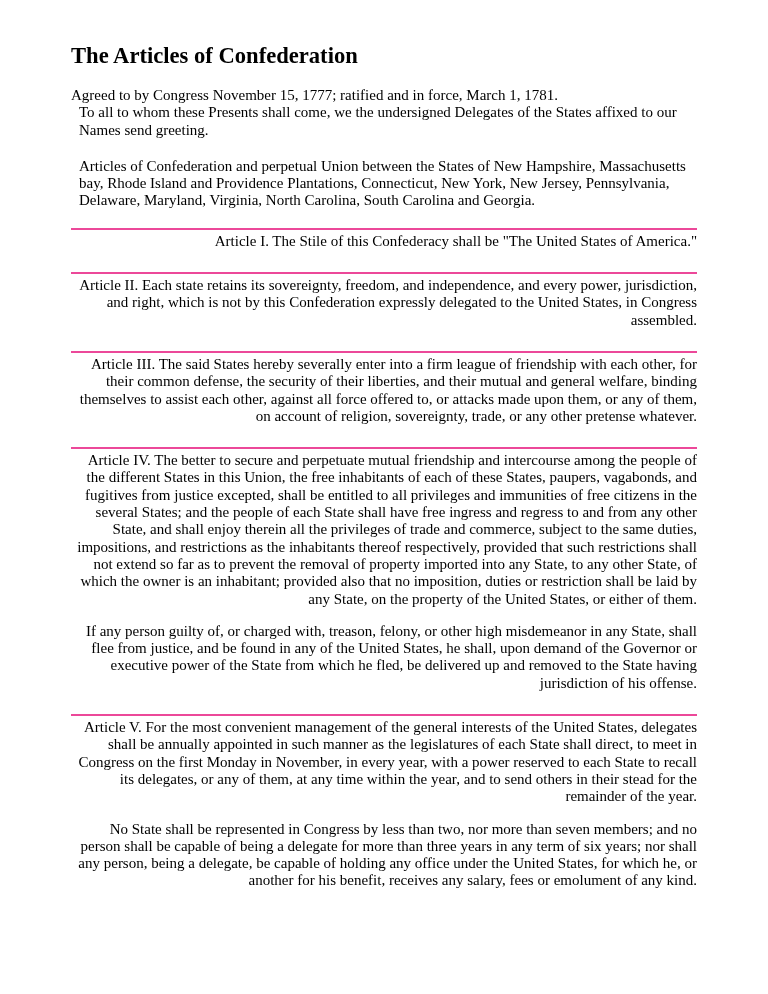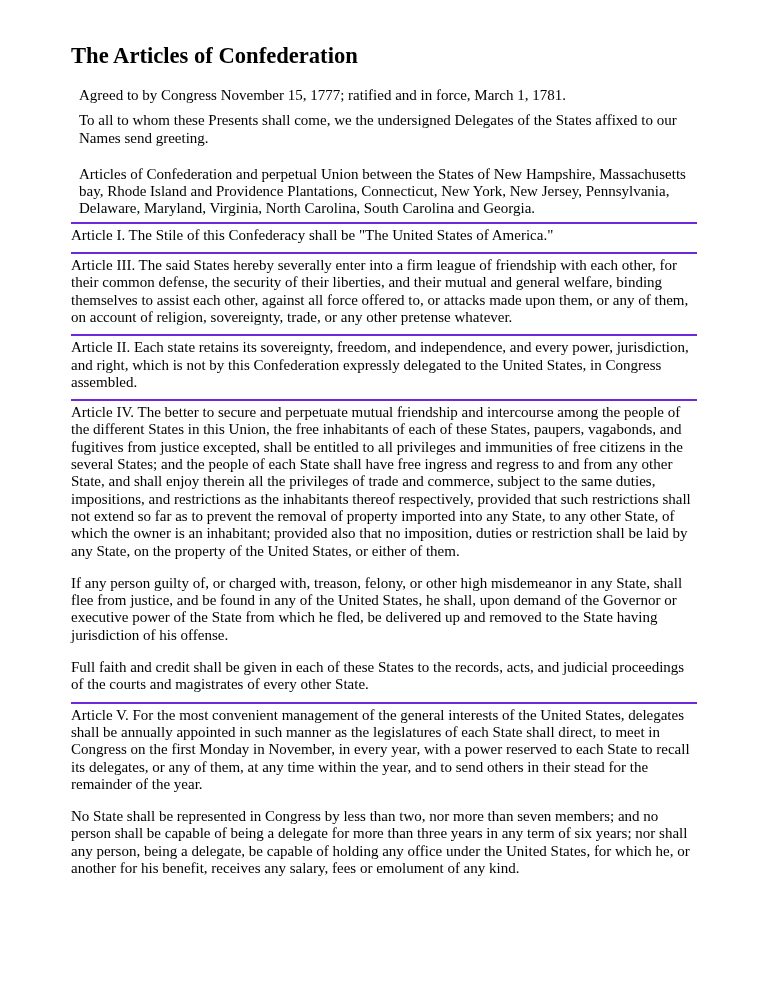--- a/index.html
+++ b/index.html
@@ -20,39 +20,40 @@
     line-height: 17.3px;
     color: #000000;
   }
   .doc-title {
     font-size: 22.6px;
     line-height: 26px;
     font-weight: bold;
     margin: 0 0 18px 0;
   }
   .subtitle {
-    margin: 8px;
+    margin: 0;
   }
   .section-heading {
     font-size: 17.6px;
     line-height: 20px;
     font-weight: bold;
     margin: 13px 0 20px 0;
   }
   .preamble-text p {
     margin: 19px 0 0 8px;
   }
   .preamble-text p:first-child {
     margin-top: 0;
   }
   .article-section {
-    margin: 4px 0 0 0;
-    border-top: 2px solid #6d28d9;
+    margin: 18px 0 0 0;
+    border-top: 2px solid #ec4899;
     box-shadow: 0 0 0 transparent;
     padding: 3px 0 4px 0;
+    text-align: right;
   }
   .article-section p {
     margin: 15px 0 0 0;
   }
   .article-section p:first-child {
     margin-top: 0;
   }
 </style>
 </head>
 <body>
@@ -67,31 +68,30 @@
   <div class="preamble-text">
     <p>To all to whom these Presents shall come, we the undersigned Delegates of the States affixed to our Names send greeting.</p>
     <p>Articles of Confederation and perpetual Union between the States of New Hampshire, Massachusetts bay, Rhode Island and Providence Plantations, Connecticut, New York, New Jersey, Pennsylvania, Delaware, Maryland, Virginia, North Carolina, South Carolina and Georgia.</p>
   </div>
 
   <div class="article-section">
     <p>Article I. The Stile of this Confederacy shall be "The United States of America."</p>
   </div>
 
   <div class="article-section">
-    <p>Article III. The said States hereby severally enter into a firm league of friendship with each other, for their common defense, the security of their liberties, and their mutual and general welfare, binding themselves to assist each other, against all force offered to, or attacks made upon them, or any of them, on account of religion, sovereignty, trade, or any other pretense whatever.</p>
+    <p>Article II. Each state retains its sovereignty, freedom, and independence, and every power, jurisdiction, and right, which is not by this Confederation expressly delegated to the United States, in Congress assembled.</p>
   </div>
 
   <div class="article-section">
-    <p>Article II. Each state retains its sovereignty, freedom, and independence, and every power, jurisdiction, and right, which is not by this Confederation expressly delegated to the United States, in Congress assembled.</p>
+    <p>Article III. The said States hereby severally enter into a firm league of friendship with each other, for their common defense, the security of their liberties, and their mutual and general welfare, binding themselves to assist each other, against all force offered to, or attacks made upon them, or any of them, on account of religion, sovereignty, trade, or any other pretense whatever.</p>
   </div>
 
   <div class="article-section">
     <p>Article IV. The better to secure and perpetuate mutual friendship and intercourse among the people of the different States in this Union, the free inhabitants of each of these States, paupers, vagabonds, and fugitives from justice excepted, shall be entitled to all privileges and immunities of free citizens in the several States; and the people of each State shall have free ingress and regress to and from any other State, and shall enjoy therein all the privileges of trade and commerce, subject to the same duties, impositions, and restrictions as the inhabitants thereof respectively, provided that such restrictions shall not extend so far as to prevent the removal of property imported into any State, to any other State, of which the owner is an inhabitant; provided also that no imposition, duties or restriction shall be laid by any State, on the property of the United States, or either of them.</p>
     <p>If any person guilty of, or charged with, treason, felony, or other high misdemeanor in any State, shall flee from justice, and be found in any of the United States, he shall, upon demand of the Governor or executive power of the State from which he fled, be delivered up and removed to the State having jurisdiction of his offense.</p>
-    <p>Full faith and credit shall be given in each of these States to the records, acts, and judicial proceedings of the courts and magistrates of every other State.</p>
   </div>
 
   <div class="article-section">
     <p>Article V. For the most convenient management of the general interests of the United States, delegates shall be annually appointed in such manner as the legislatures of each State shall direct, to meet in Congress on the first Monday in November, in every year, with a power reserved to each State to recall its delegates, or any of them, at any time within the year, and to send others in their stead for the remainder of the year.</p>
     <p>No State shall be represented in Congress by less than two, nor more than seven members; and no person shall be capable of being a delegate for more than three years in any term of six years; nor shall any person, being a delegate, be capable of holding any office under the United States, for which he, or another for his benefit, receives any salary, fees or emolument of any kind.</p>
   </div>
 
 </div>
 
 </body></html>

